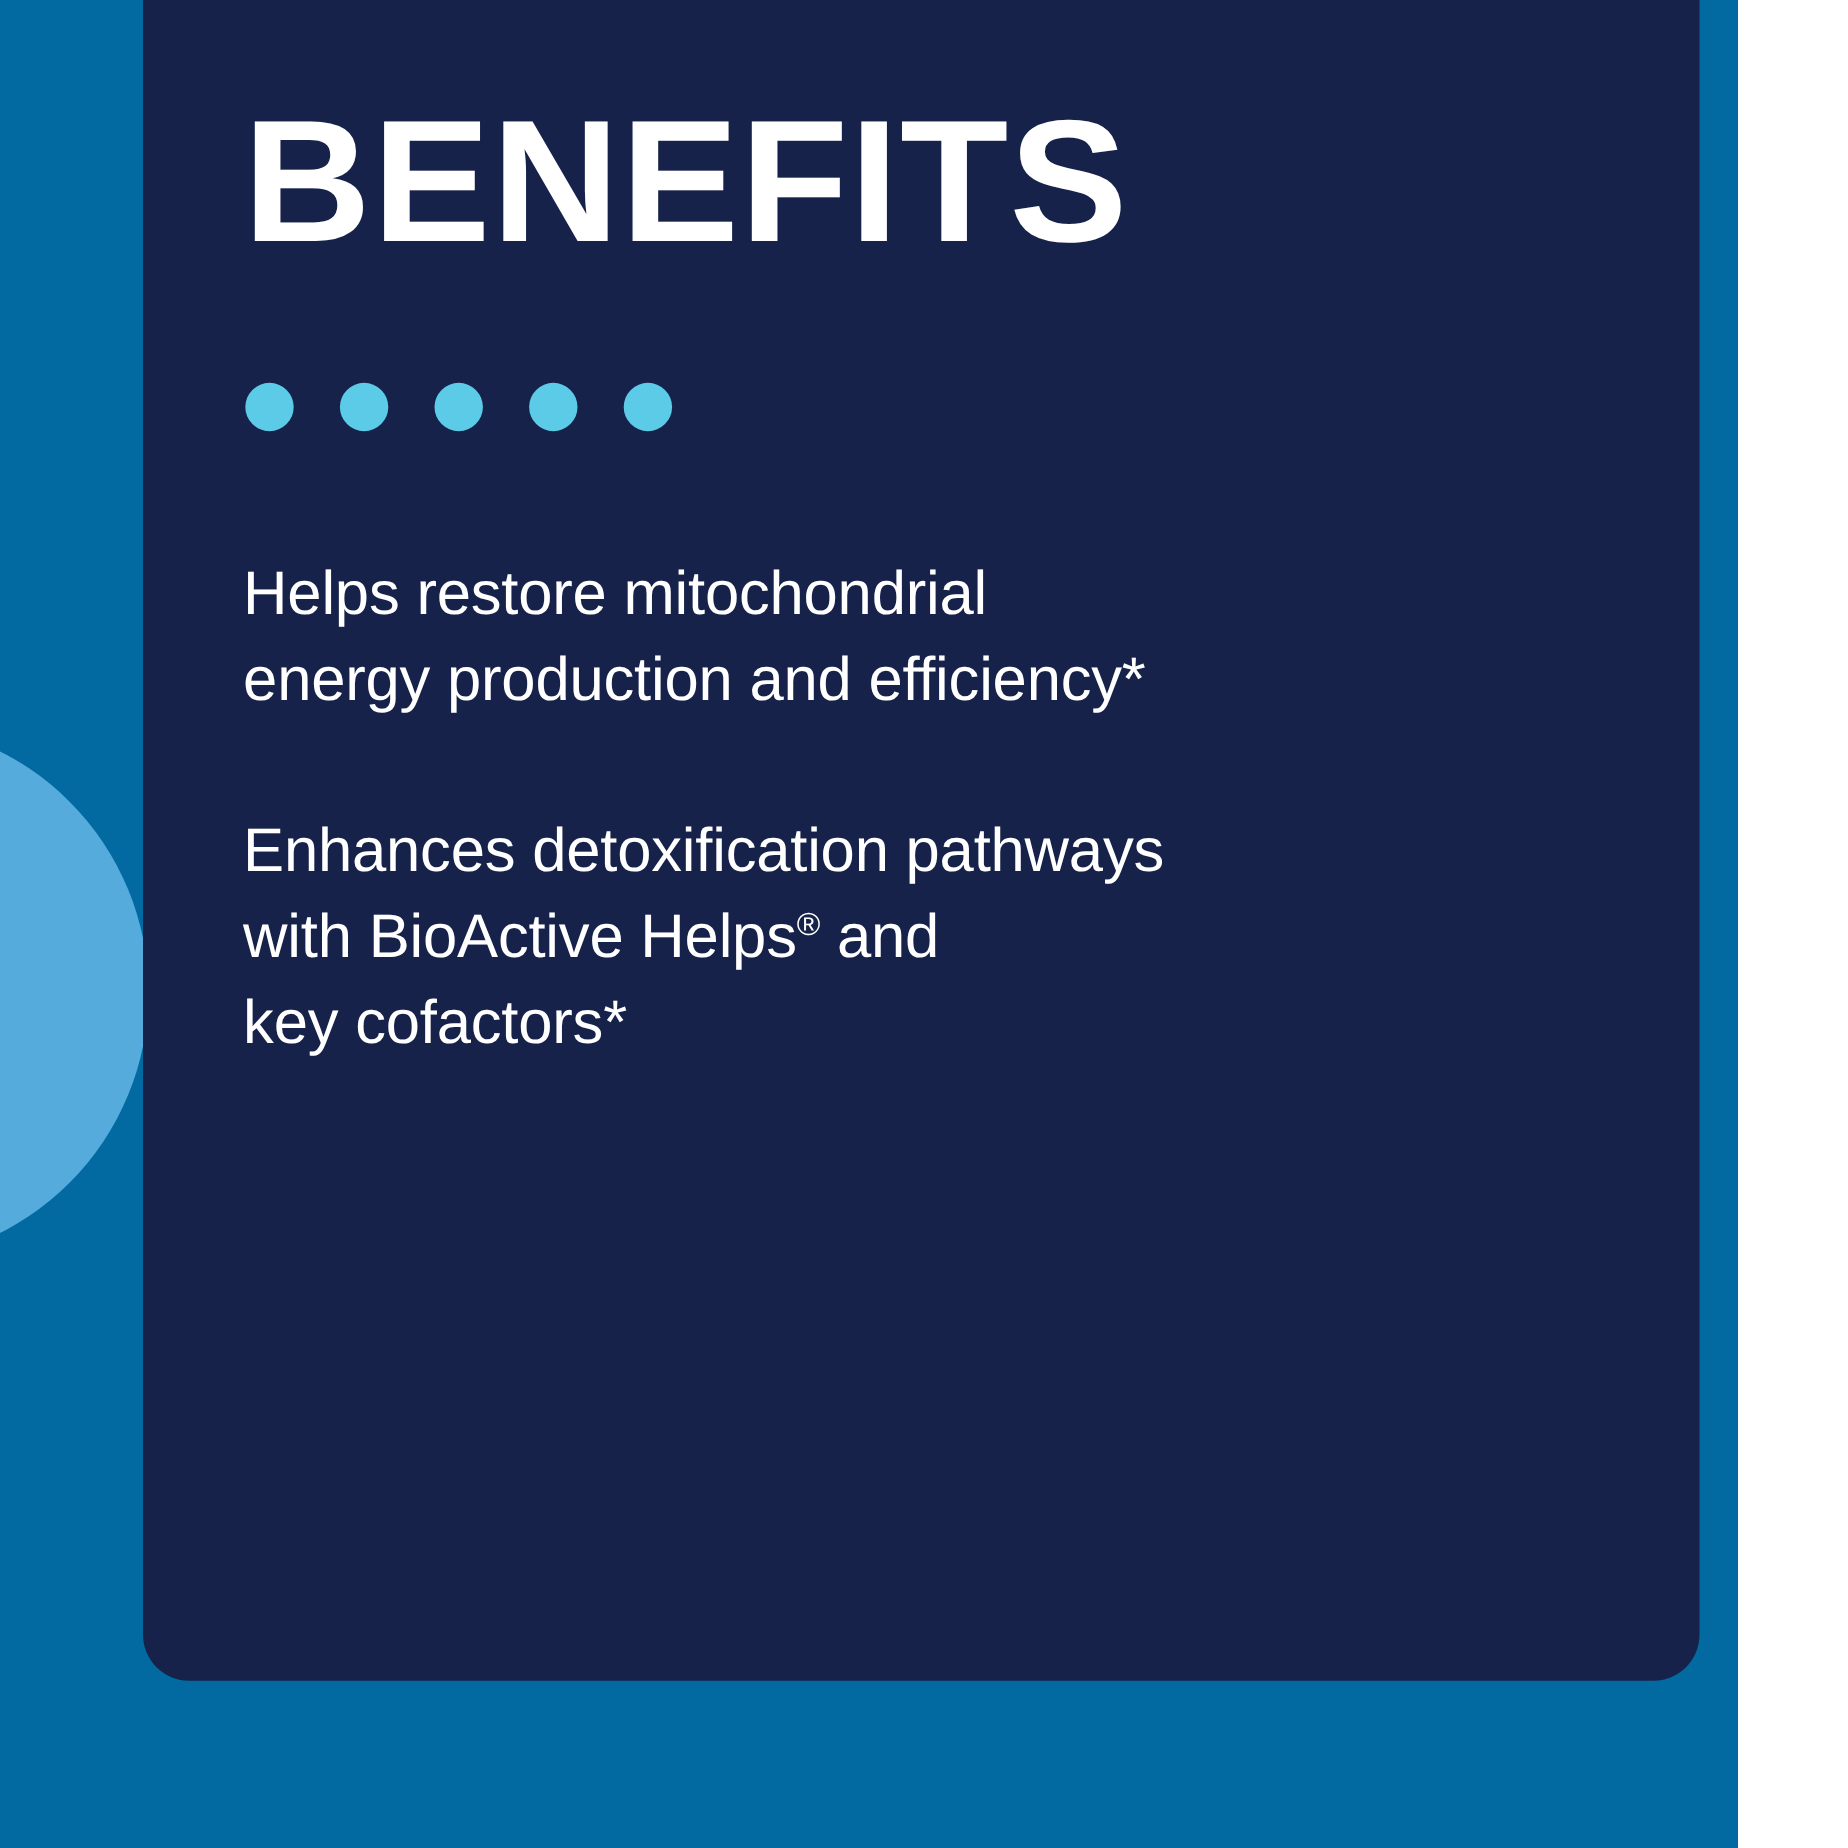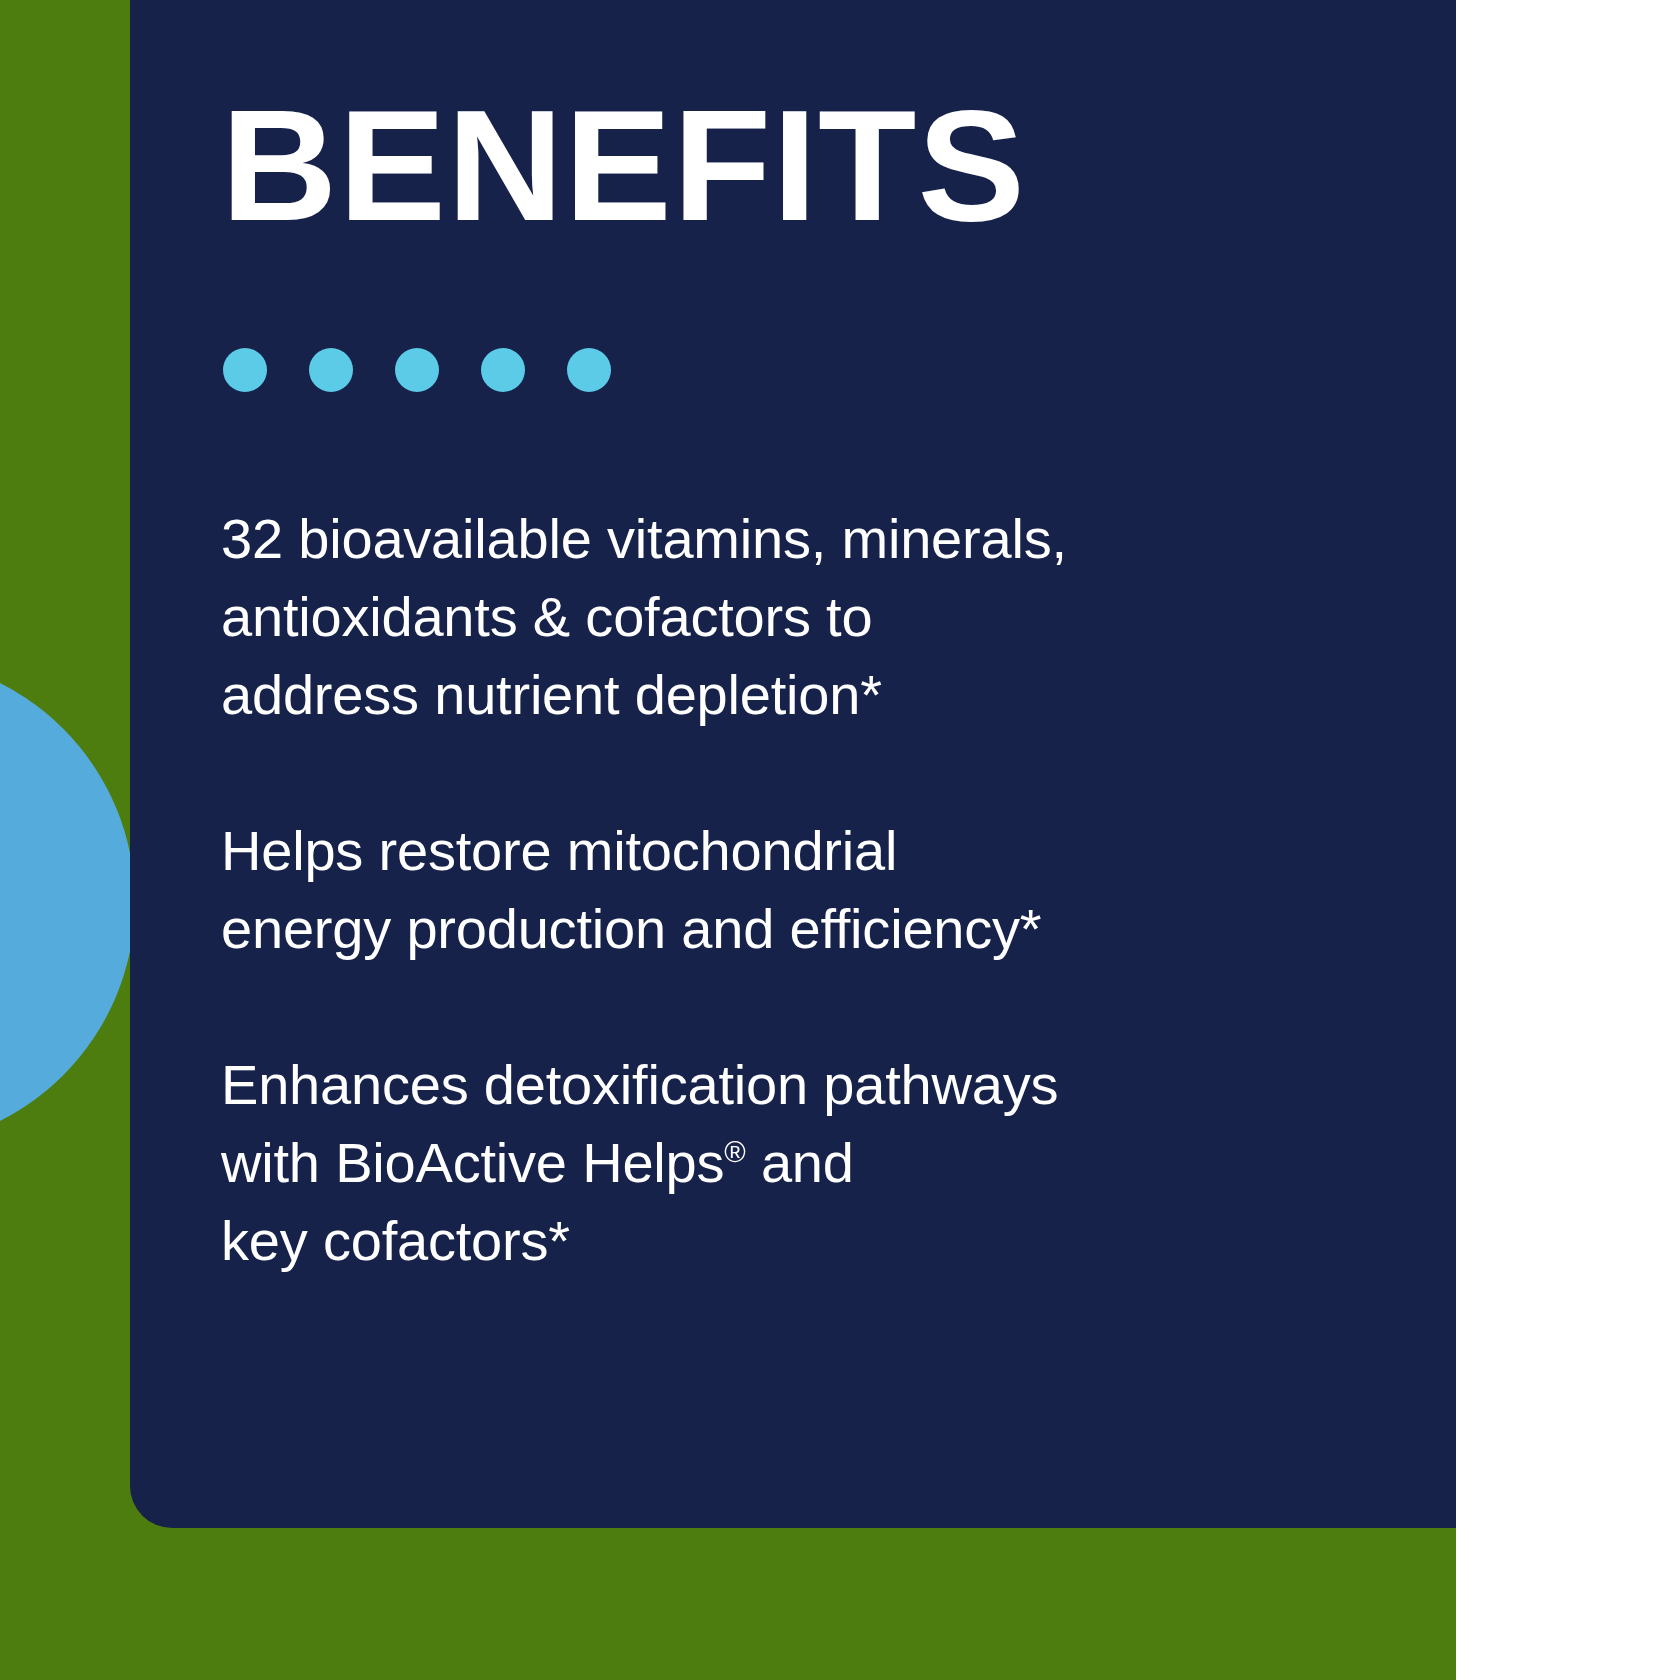--- a/index.html
+++ b/index.html
@@ -8,23 +8,23 @@
   }
   body {
     width: 1680px;
     height: 1680px;
     background: #ffffff;
     font-family: "Liberation Sans", sans-serif;
     overflow: hidden;
   }
   #stage {
     position: relative;
-    width: 1456px;
+    width: 1580px;
     height: 1680px;
-    background: #4d7c0f;
+    background: #0369a1;
     overflow: hidden;
   }
 
   
   .deco-circle {
     position: absolute;
     left: -355px;
     top: 657px;
     width: 490px;
     height: 490px;
@@ -132,23 +132,20 @@
 
       <div class="dot-row">
         <span class="dot"></span>
         <span class="dot"></span>
         <span class="dot"></span>
         <span class="dot"></span>
         <span class="dot"></span>
       </div>
 
       <ul class="benefit-list">
-        <li class="benefit-item">32 bioavailable vitamins, minerals,
-antioxidants  &amp; cofactors to
-address nutrient depletion*</li>
         <li class="benefit-item">Helps restore mitochondrial
 energy production and efficiency*</li>
         <li class="benefit-item"><span>Enhances detoxification pathways
 with BioActive Helps</span><sup>®</sup><span> and
 key cofactors*</span></li>
       </ul>
 
     </div>
   </div>
 

